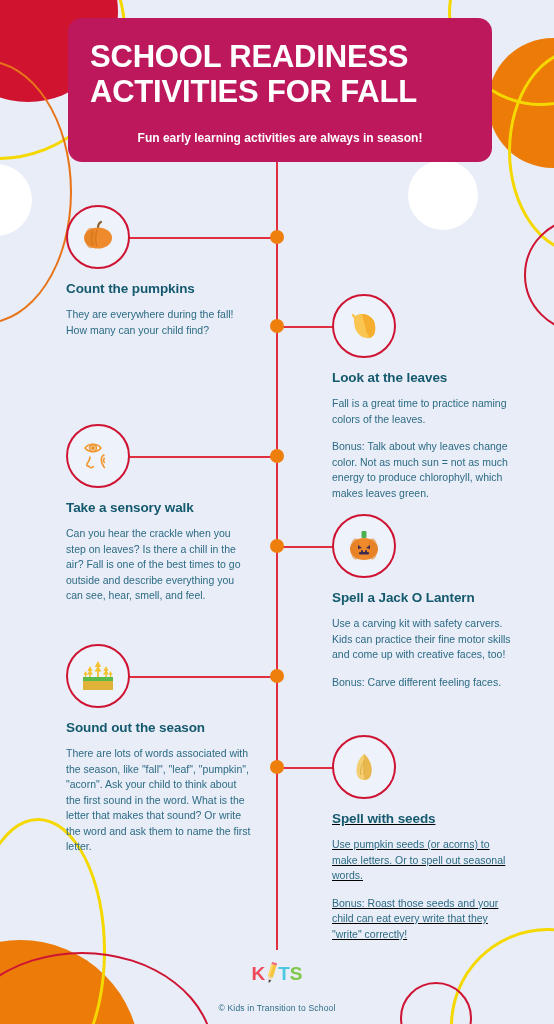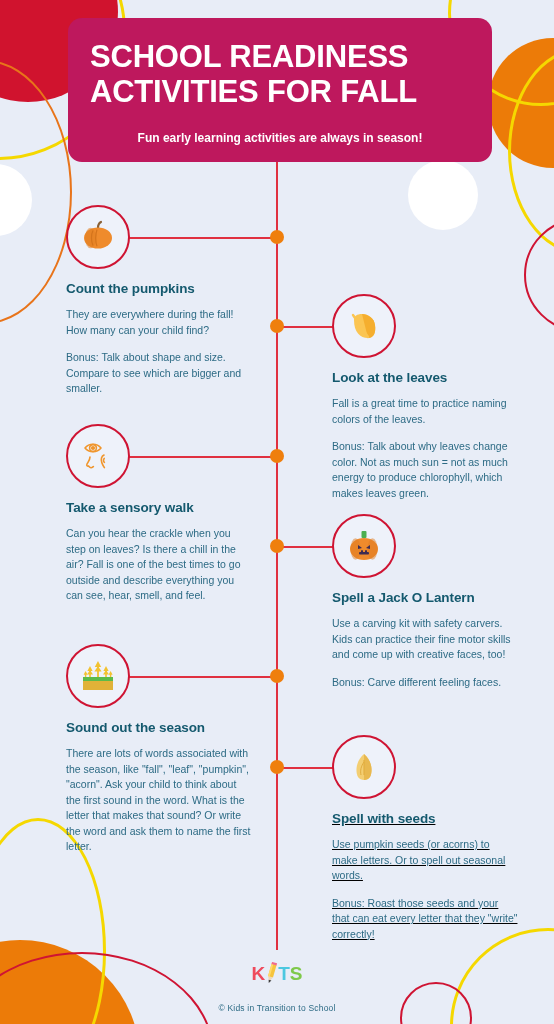--- a/index.html
+++ b/index.html
@@ -153,21 +153,20 @@
       <svg width="40" height="40" viewBox="0 0 40 40" aria-hidden="true">
         <path d="M20 11 C20 8 21 6 23 5" stroke="#8a6034" stroke-width="2.2" fill="none" stroke-linecap="round"></path>
         <ellipse cx="20" cy="21" rx="14" ry="10.5" fill="#ef8b2c"></ellipse>
         <ellipse cx="12.5" cy="21" rx="5.5" ry="10.3" fill="#e07f22" opacity="0.55"></ellipse>
         <path d="M15 13.5 C13 17 13 25 15 28.5" stroke="#d4741c" stroke-width="1.2" fill="none"></path>
         <path d="M19 12.8 C17.3 16.8 17.3 25.2 19 29.2" stroke="#d4741c" stroke-width="1.2" fill="none"></path>
       </svg>
     </div>
     <h2>Count the pumpkins</h2>
     <p>They are everywhere during the fall! How many can your child find?</p>
-    <p class="bonus">Bonus: Talk about shape and size. Compare to see which are bigger and smaller.</p>
   </div>
 
   <div class="item right" style="top:294px;">
     <div class="badge">
       <svg width="40" height="40" viewBox="0 0 40 40" aria-hidden="true">
         <path d="M10 14 C10 26 16 32 24 32 C30 32 32 26 31 19 C30 12 24 8 18 8 C13 8 10 10 10 14 Z" fill="#fbc552"></path>
         <path d="M24 32 C30 32 32 26 31 19 C30 12 24 8 18 8 Z" fill="#f5ae2e"></path>
         <path d="M9 9 L24 31" stroke="#fbc552" stroke-width="2.4" stroke-linecap="round" fill="none"></path>
       </svg>
     </div>
@@ -243,21 +242,21 @@
     <div class="badge">
       <svg width="40" height="40" viewBox="0 0 40 40" aria-hidden="true">
         <path d="M20 7 C12 14 11 24 14 30 C16.5 34 23.5 34 26 30 C29 24 28 14 20 7 Z" fill="#f3ce72"></path>
         <path d="M20 7 C28 14 29 24 26 30 C24.8 32 22.5 33 20 33 Z" fill="#e8b84f"></path>
         <path d="M20 13 L20 28" stroke="#e0ac3e" stroke-width="1.1" fill="none"></path>
         <path d="M20 15 C17 19 16 24 17 28" stroke="#e0ac3e" stroke-width="1" fill="none"></path>
       </svg>
     </div>
     <h2>Spell with seeds</h2>
     <p>Use pumpkin seeds (or acorns) to make letters. Or to spell out seasonal words.</p>
-    <p class="bonus">Bonus: Roast those seeds and your that can eat every letter that they "write" correctly!</p>
+    <p class="bonus">Bonus: Roast those seeds and your child can eat every write that they "write" correctly!</p>
   </div>
 
   <div class="footer">
     <div class="logo"><span class="k">K</span><span class="pencil"><svg width="13" height="22" viewBox="0 0 13 22" aria-hidden="true">
             <g transform="rotate(16 6.5 11)">
               <rect x="4" y="2" width="5.2" height="13" fill="#f6c43c"></rect>
               <rect x="4" y="2" width="1.8" height="13" fill="#ffd96b"></rect>
               <path d="M4 15 h5.2 l-2.6 4.6 z" fill="#f0d8b4"></path>
               <path d="M5.6 18.2 h2.9 l-1.9 3.2 z" fill="#3b3b3b"></path>
               <rect x="4" y="0.2" width="5.2" height="2.2" fill="#f06b8a"></rect>

